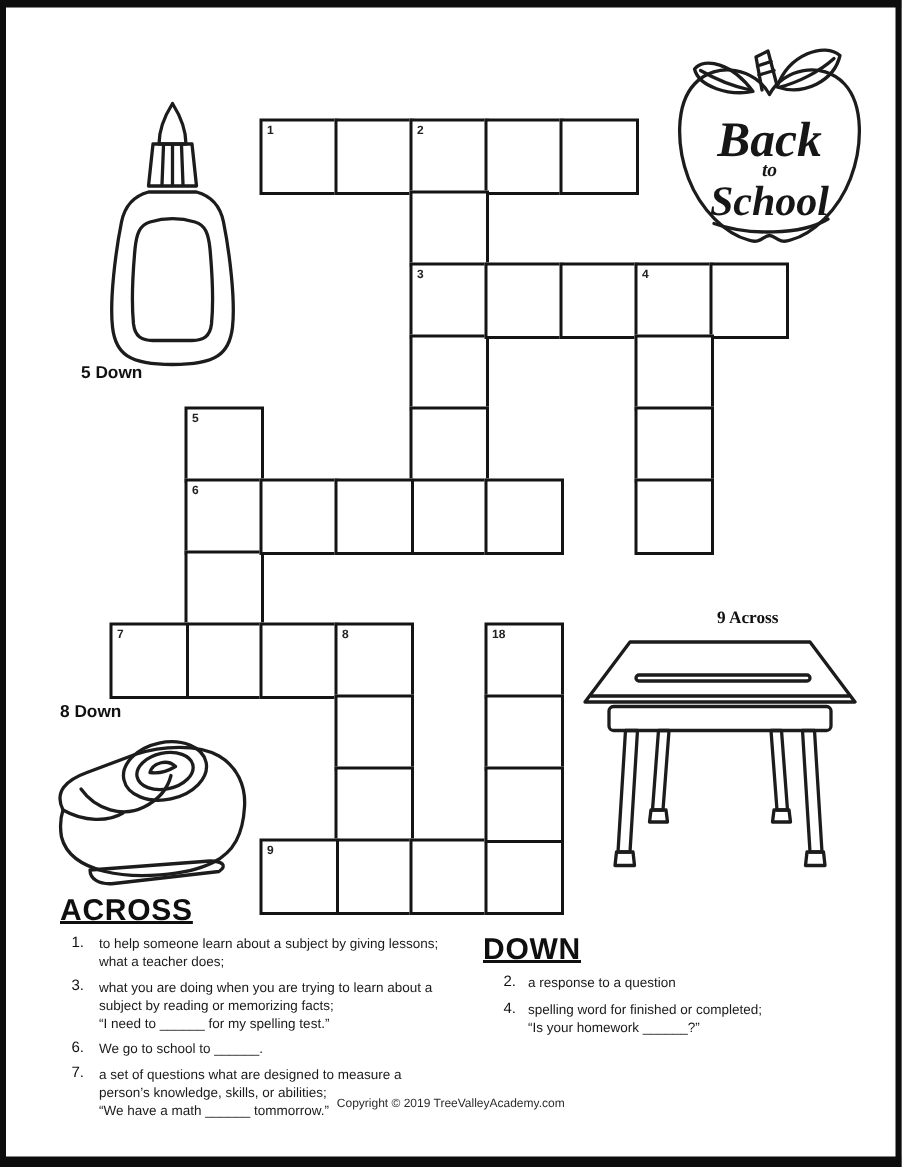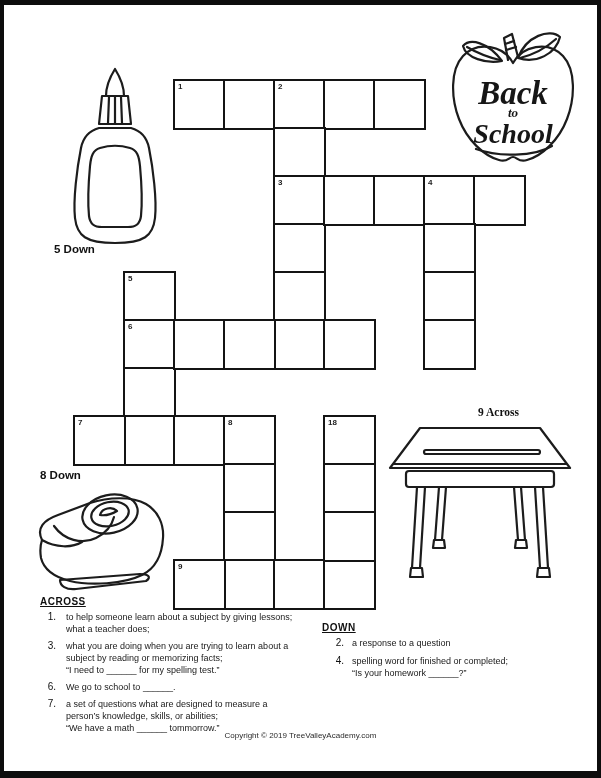--- a/index.html
+++ b/index.html
@@ -29,21 +29,21 @@
   .illo svg path, .illo svg line, .illo svg rect, .illo svg ellipse {
     stroke:#1c1c1c; stroke-width:2.2; fill:none;
     stroke-linecap:round; stroke-linejoin:round;
   }
   .illo-label { position:absolute; font-weight:bold; font-size:11.5px; color:#111; white-space:nowrap; }
   .logo-word { font-family:"Liberation Serif", serif; font-style:italic; font-weight:bold; fill:#161616; stroke:none !important; }
 
   
   .clue-section { position:absolute; }
   .clue-heading {
-    font-size:10px; font-weight:bold; letter-spacing:0.5px;
+    font-size:20px; font-weight:bold; letter-spacing:0.5px;
     text-decoration:underline; color:#0f0f0f;
   }
   .clue-list { margin-top:4px; }
   .clue { display:flex; margin-bottom:5px; }
   .clue-num { text-align:right; font-size:10px; line-height:12px; color:#0f0f0f; }
   .across .clue-num { flex:0 0 16px; margin-right:10px; }
   .down   .clue-num { flex:0 0 22px; margin-right:8px; }
   .clue-text { font-size:9px; line-height:12px; white-space:pre-line; color:#1a1a1a; }
   .down .clue { margin-bottom:6px; }
 

